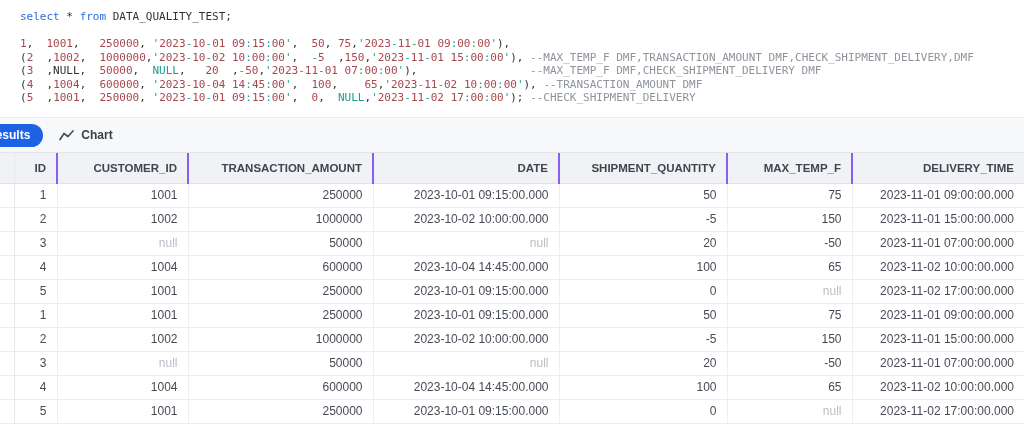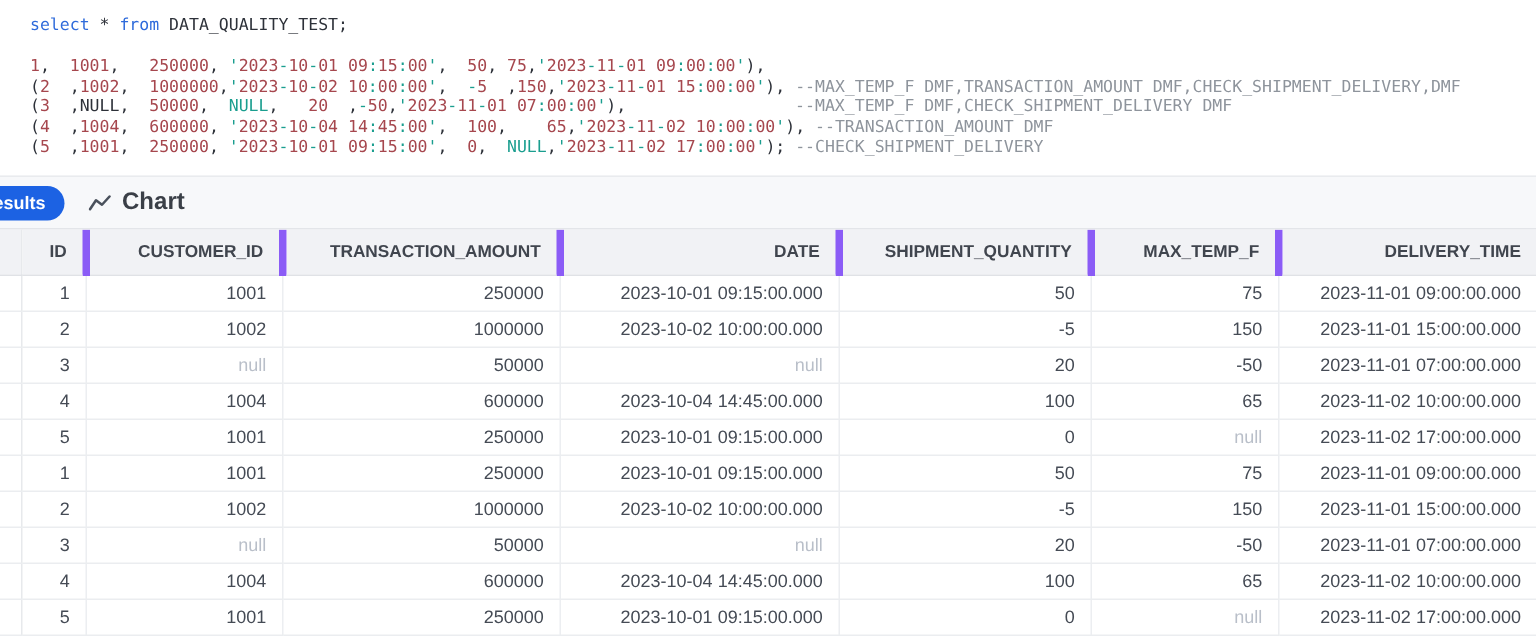--- a/index.html
+++ b/index.html
@@ -27,32 +27,32 @@
     display:flex; align-items:center; overflow:hidden;
   }
   .pill-tab {
     margin-left:-26px; height:23px; border:none; border-radius:12px;
     background:#1c62e3; color:#ffffff; font-family:"Liberation Sans",sans-serif;
     font-size:12px; font-weight:bold; padding:0 13px; cursor:pointer;
     display:flex; align-items:center;
   }
   .flat-tab {
     margin-left:16px; height:23px; border:none; background:transparent;
-    color:#3a3f47; font-family:"Liberation Sans",sans-serif; font-size:16px;
+    color:#3a3f47; font-family:"Liberation Sans",sans-serif; font-size:12px;
     font-weight:bold; display:flex; align-items:center; gap:7px; cursor:pointer;
   }
   .flat-tab svg { display:block; }
 
   
   .grid { width:1024px; border-collapse:collapse; table-layout:fixed;
           font-size:12px; color:#454b55; background:#fff; }
   .grid th {
     height:30px; background:#f1f2f5; color:#40454e; font-size:11.5px;
     font-weight:bold; border-bottom:1px solid #e0e2e6;
-    border-right:5px solid #8b5cf6; padding:0 10px; white-space:nowrap;
+    border-right:2px solid #8b5cf6; padding:0 10px; white-space:nowrap;
     overflow:hidden;
   }
   .grid td {
     height:24px; border-bottom:1px solid #ebedf0; border-right:1px solid #eceef1;
     padding:0 10px; white-space:nowrap; overflow:hidden; background:#fff;
   }
   .grid th:last-child, .grid td:last-child { border-right:none; }
   .grid .al-r { text-align:right; }
   .grid .al-l { text-align:right; padding-left:9px; }
   .grid td.gutter, .grid th.gutter { padding:0; border-right:1px solid #e7e9ec; }

